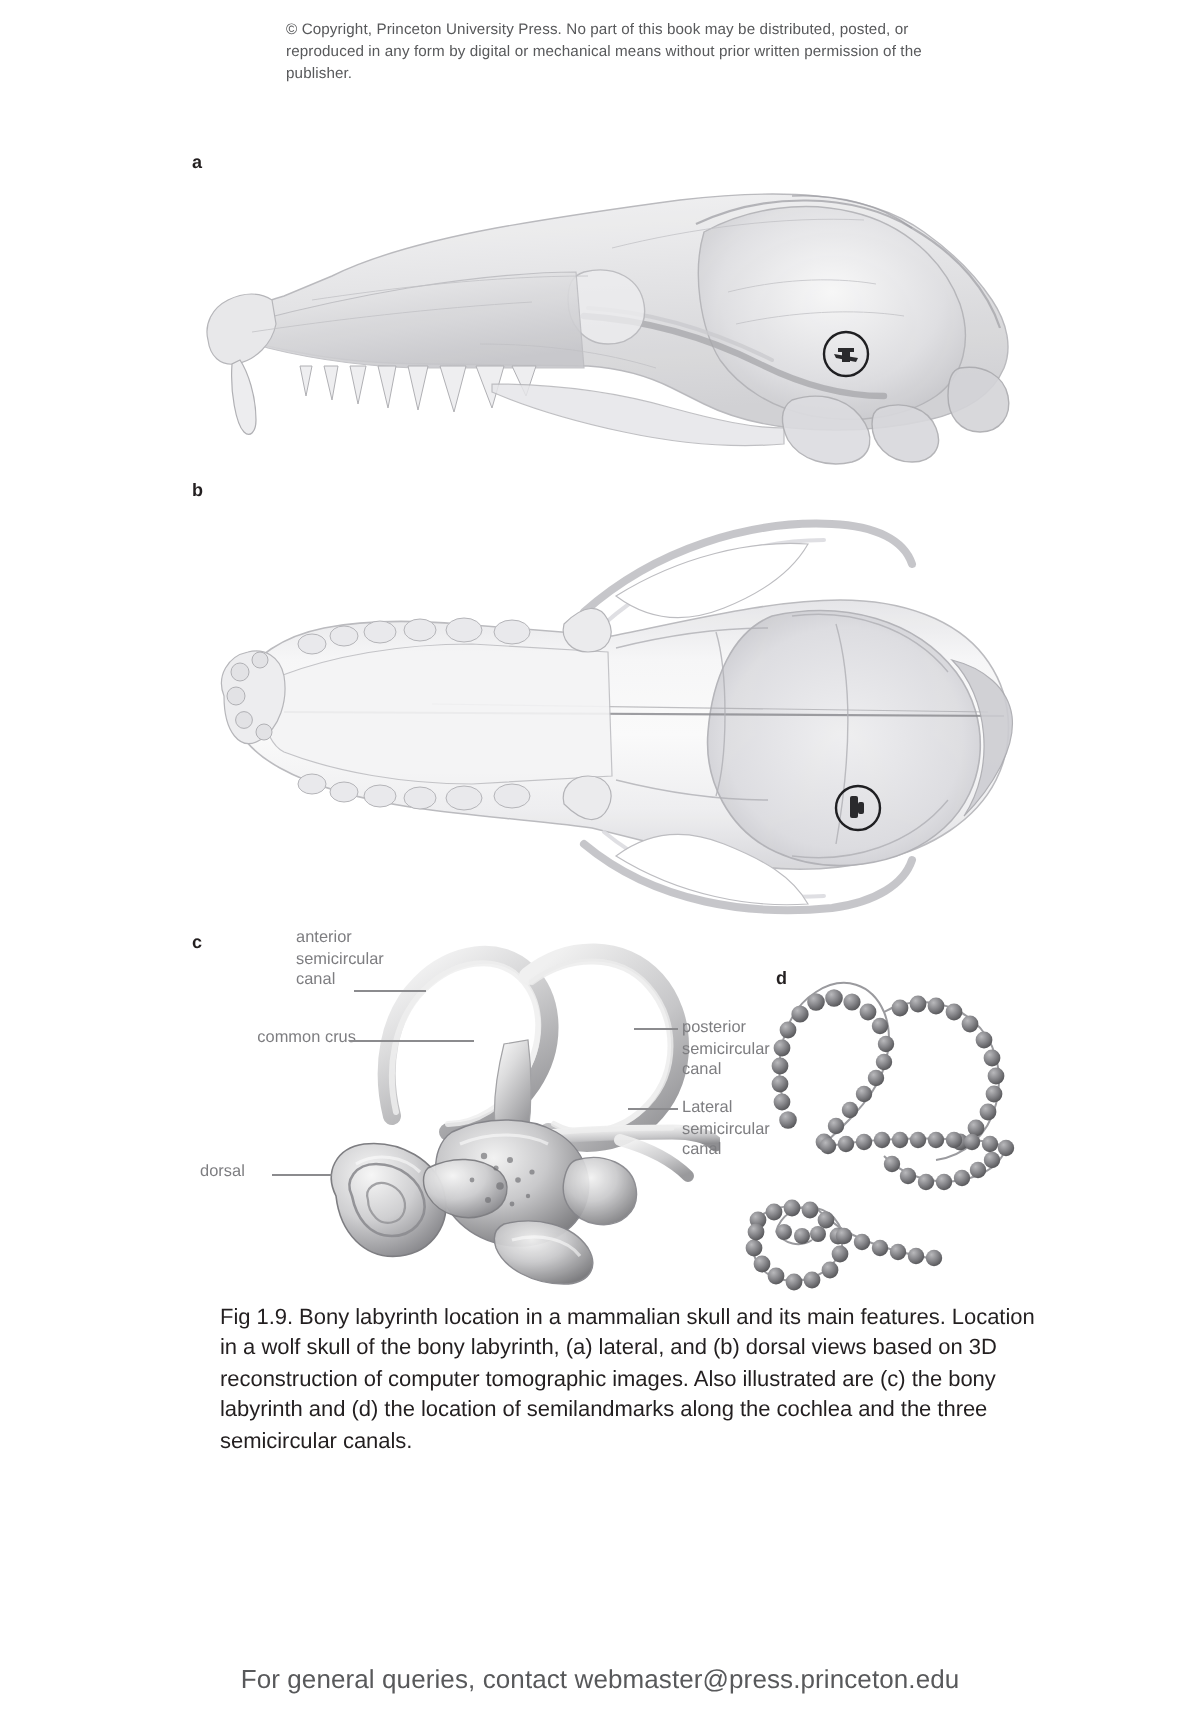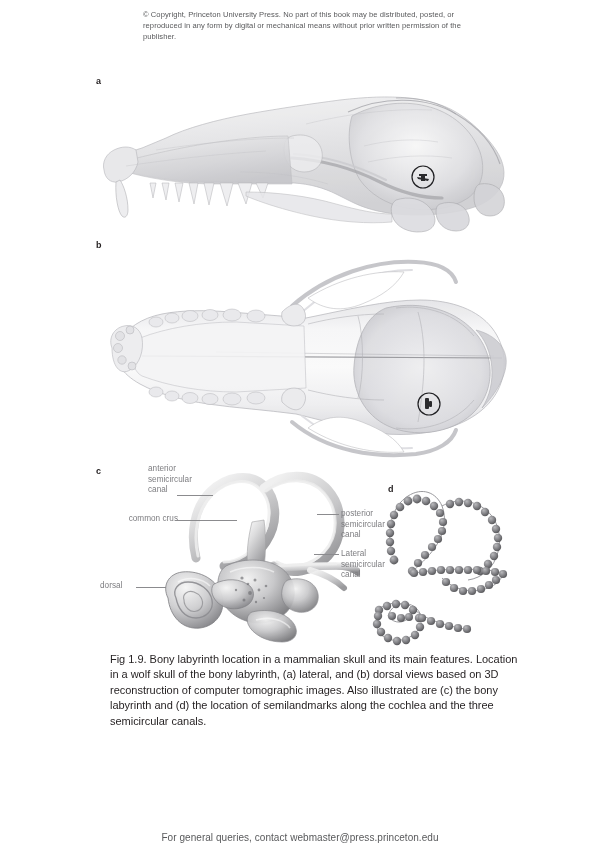--- a/index.html
+++ b/index.html
@@ -36,21 +36,21 @@
     text-align: left;
   }
 
   
   .footer {
     position: absolute;
     left: 0;
     right: 0;
     top: 832px;
     text-align: center;
-    font-size: 10px;
+    font-size: 13px;
     color: #58595b;
     letter-spacing: 0.05px;
   }
 
   
   .panel-letter {
     position: absolute;
     font-size: 9px;
     font-weight: bold;
     color: #231f20;

